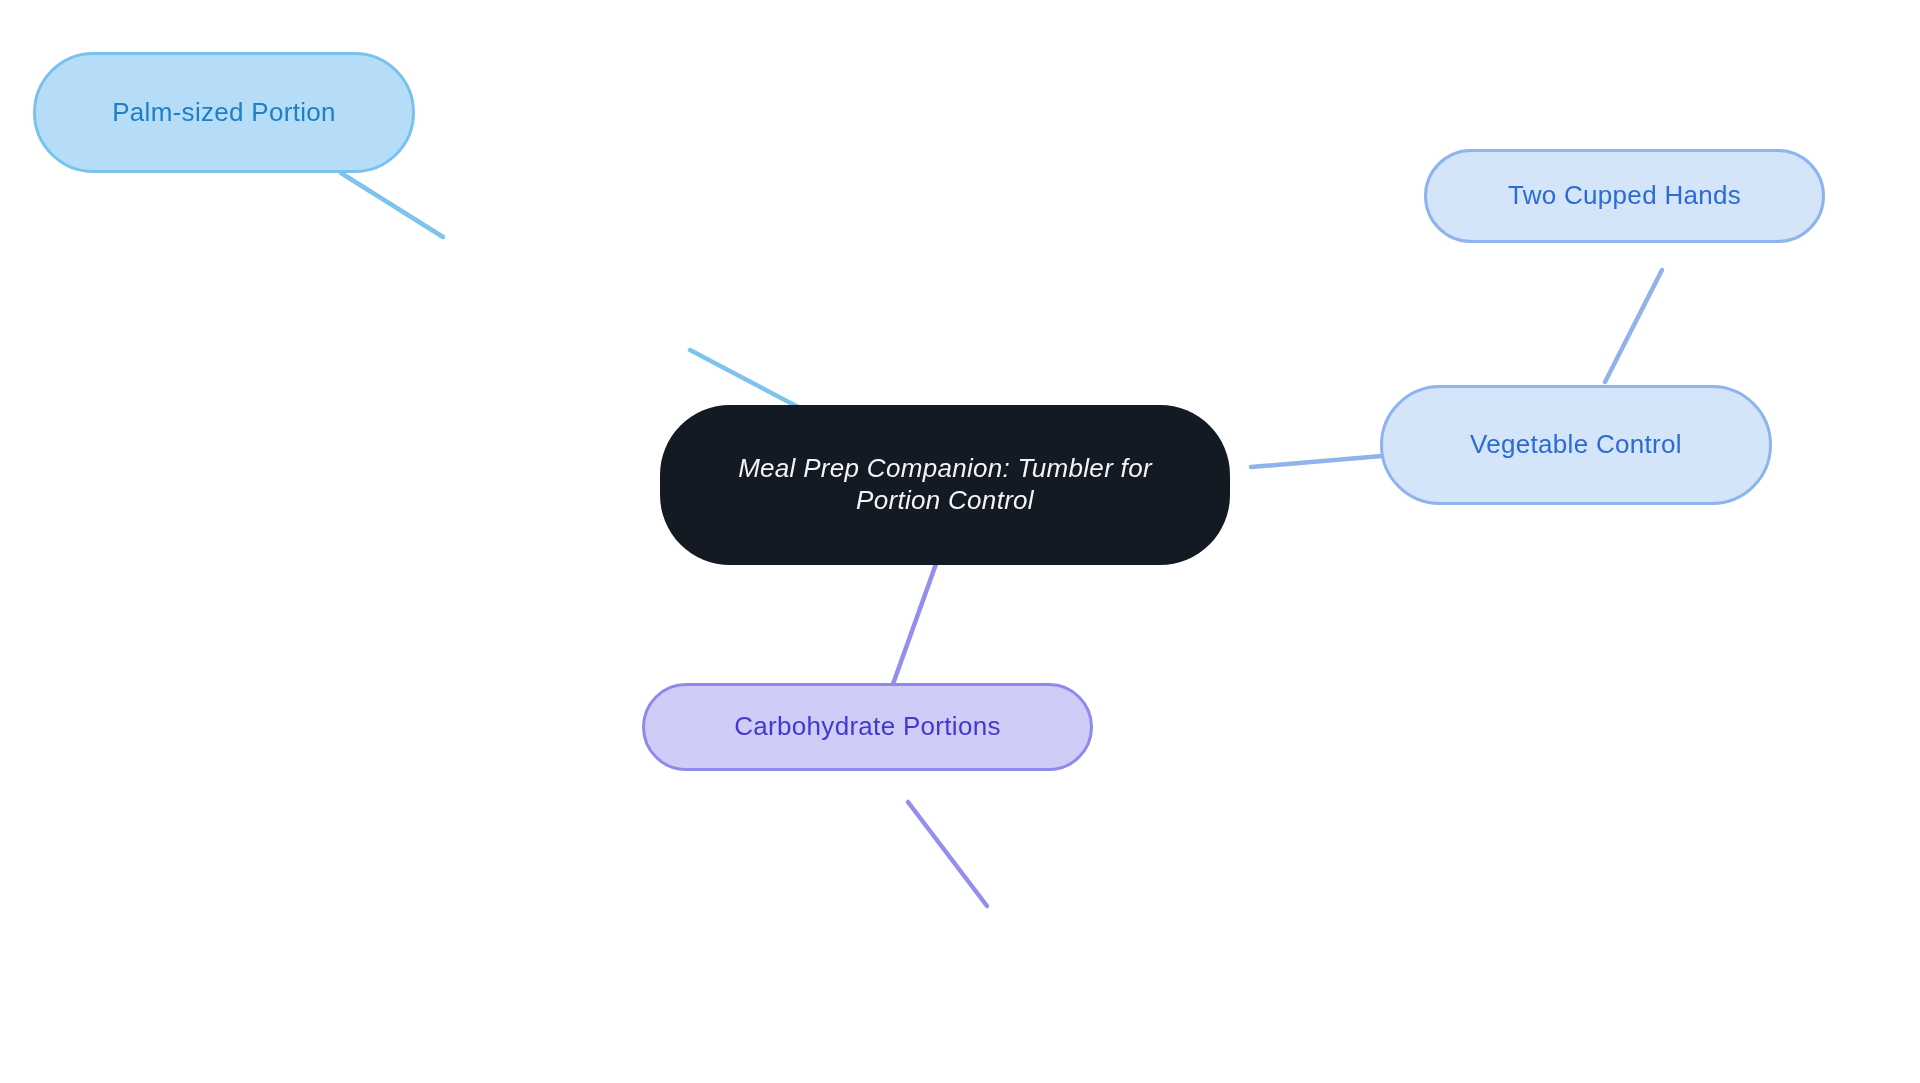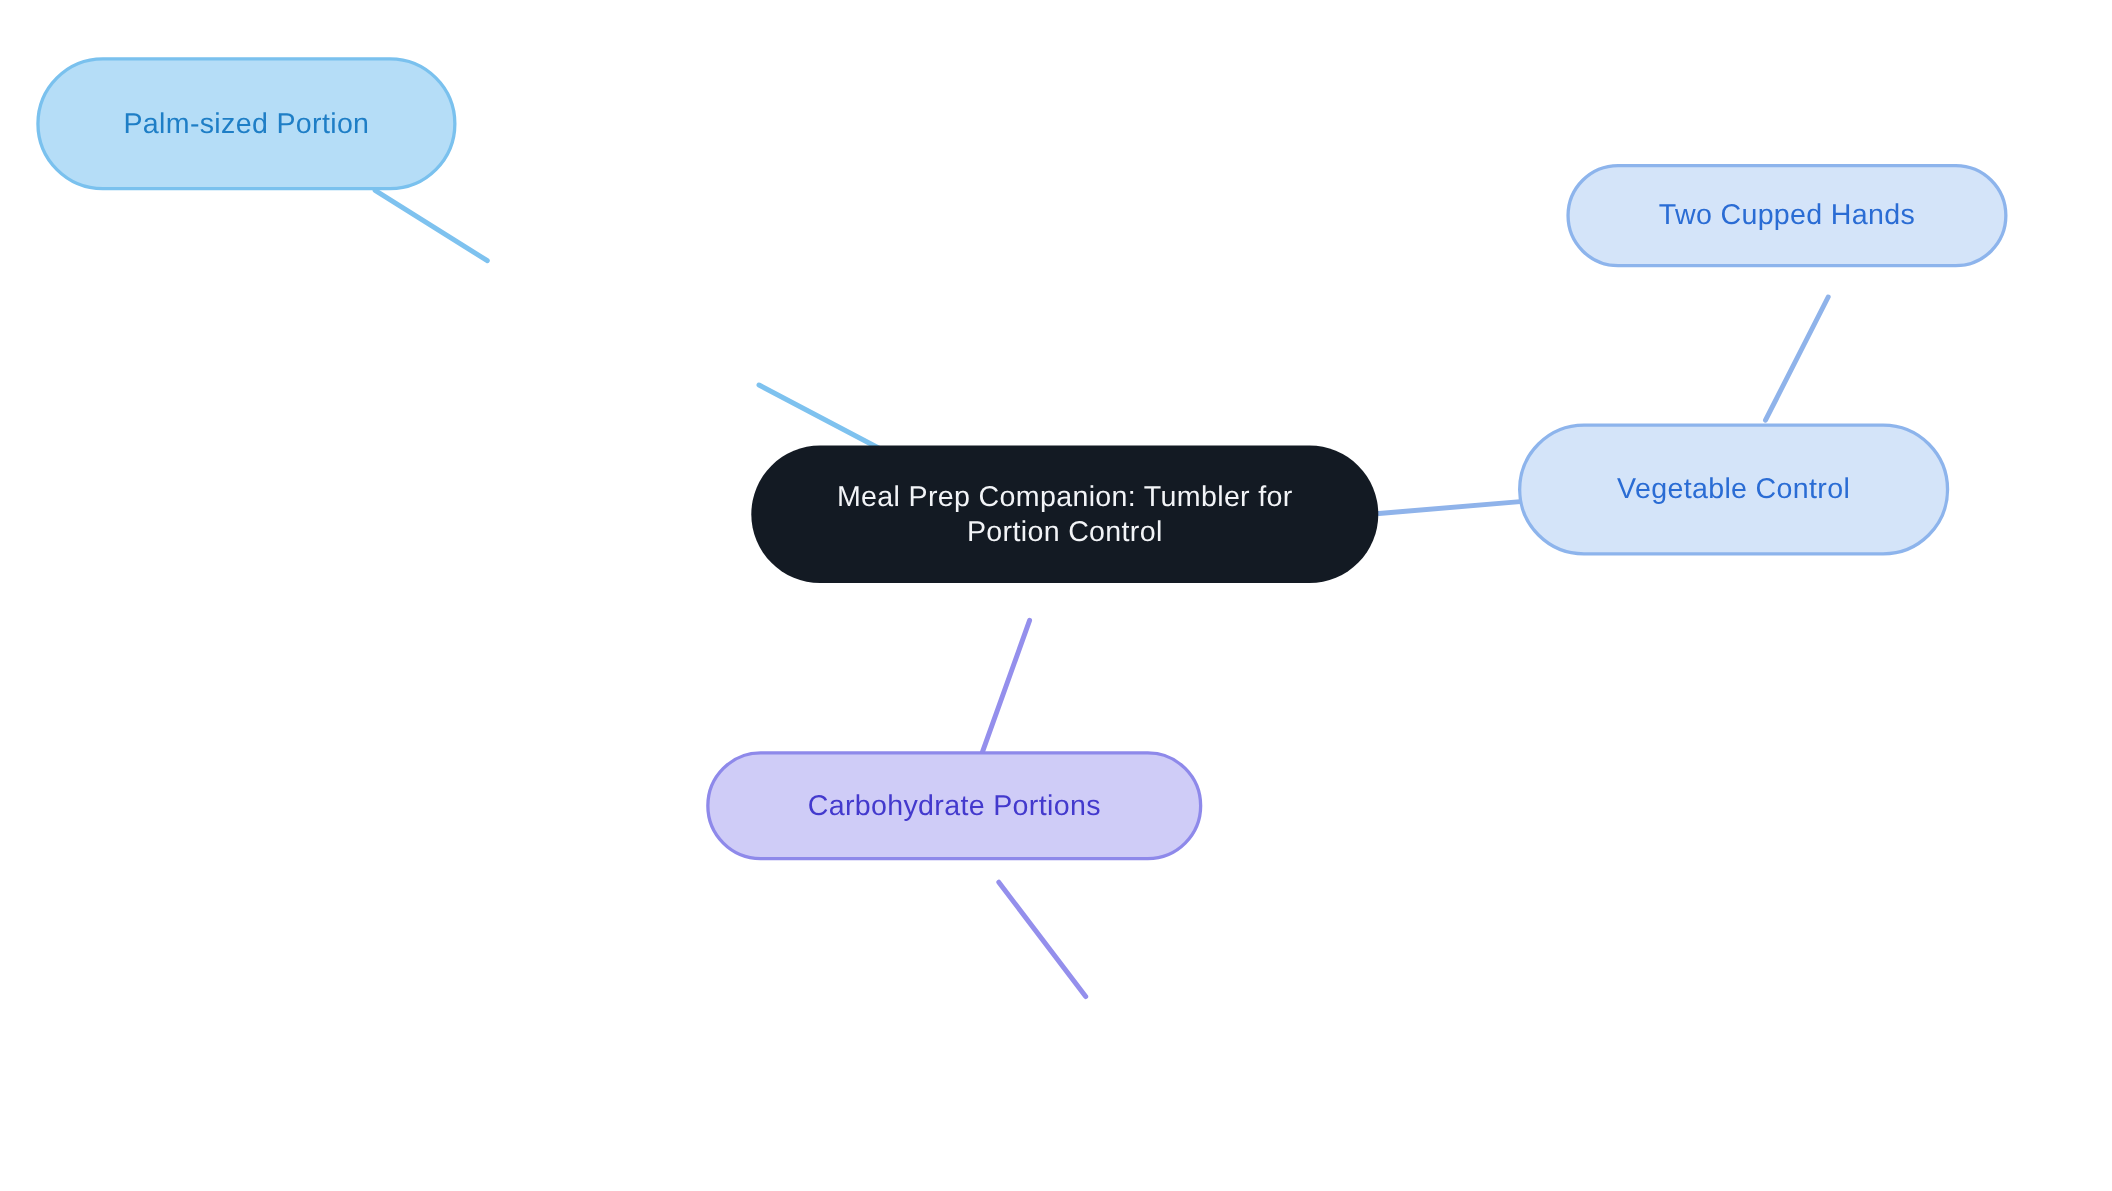--- a/index.html
+++ b/index.html
@@ -32,26 +32,26 @@
     cursor: default;
     user-select: none;
   }
   
   .pal-blue   { background: #b5ddf7; border: 3px solid #7ac1ee; color: #1e7ec6; }
   .pal-peri   { background: #d4e4f9; border: 3px solid #8db4ec; color: #2a6cd4; }
   .pal-purple { background: #cfccf7; border: 3px solid #8e89ea; color: #4339cd; }
   .pal-root   { background: #131a23; border: none; color: #f2f4f7; border-radius: 70px; }
 
   
-  .n-root    { left: 683px;  top: 405px; width: 570px; height: 125px; padding: 0 48px; }
+  .n-root    { left: 660px;  top: 405px; width: 570px; height: 160px; padding: 0 48px; font-style: italic; }
   .n-palm    { left: 33px;   top: 52px;  width: 382px; height: 121px; }
   .n-protein { left: 382px;  top: 236px; width: 355px; height: 119px; }
   .n-two     { left: 1424px; top: 149px; width: 401px; height: 94px; }
   .n-veg     { left: 1380px; top: 385px; width: 392px; height: 120px; }
-  .n-carb    { left: 642px;  top: 683px; width: 451px; height: 99px; }
+  .n-carb    { left: 642px;  top: 683px; width: 451px; height: 88px; }
   .n-one     { left: 836px;  top: 905px; width: 387px; height: 121px; }
 
   .edge-blue   { stroke: #7ec2ef; }
   .edge-peri   { stroke: #8fb3ea; }
   .edge-purple { stroke: #948fec; }
   line { stroke-width: 4.5; stroke-linecap: round; }
 </style>
 </head>
 <body>
 

